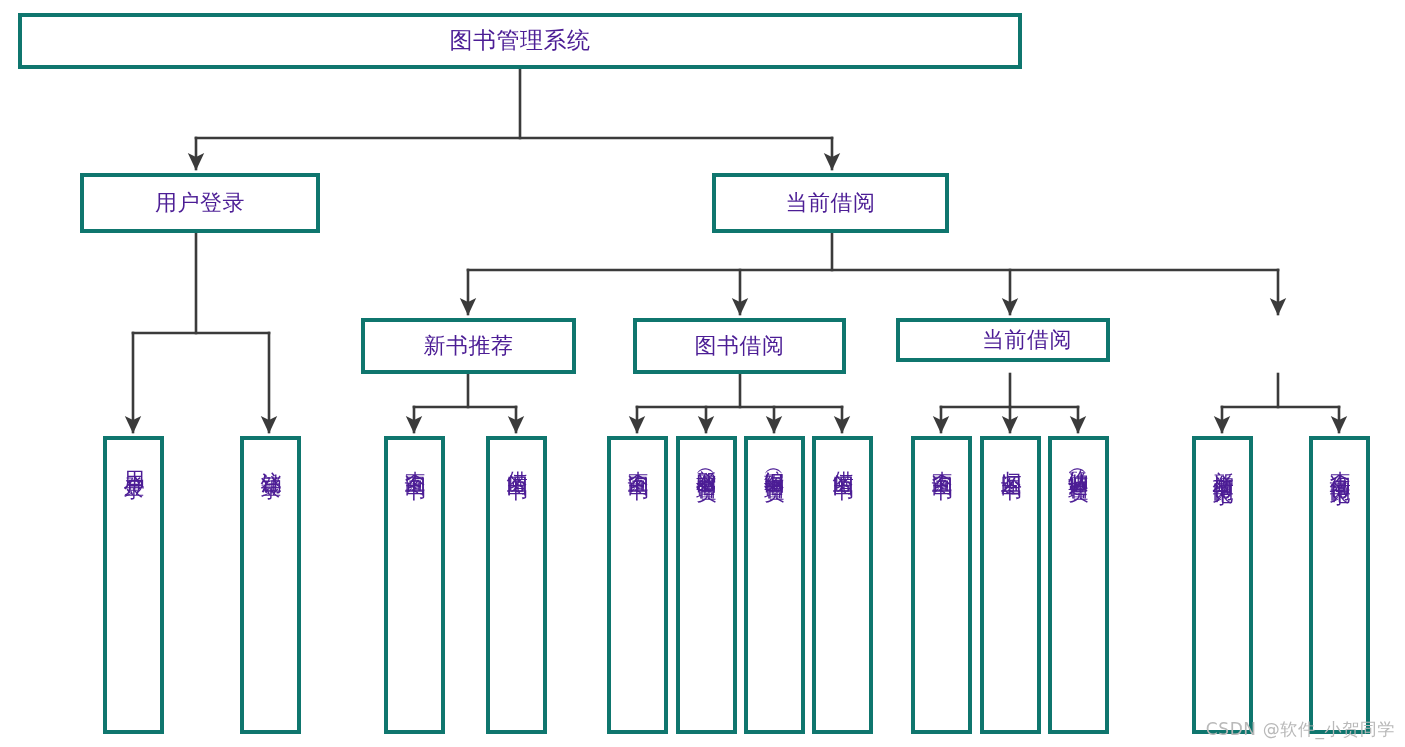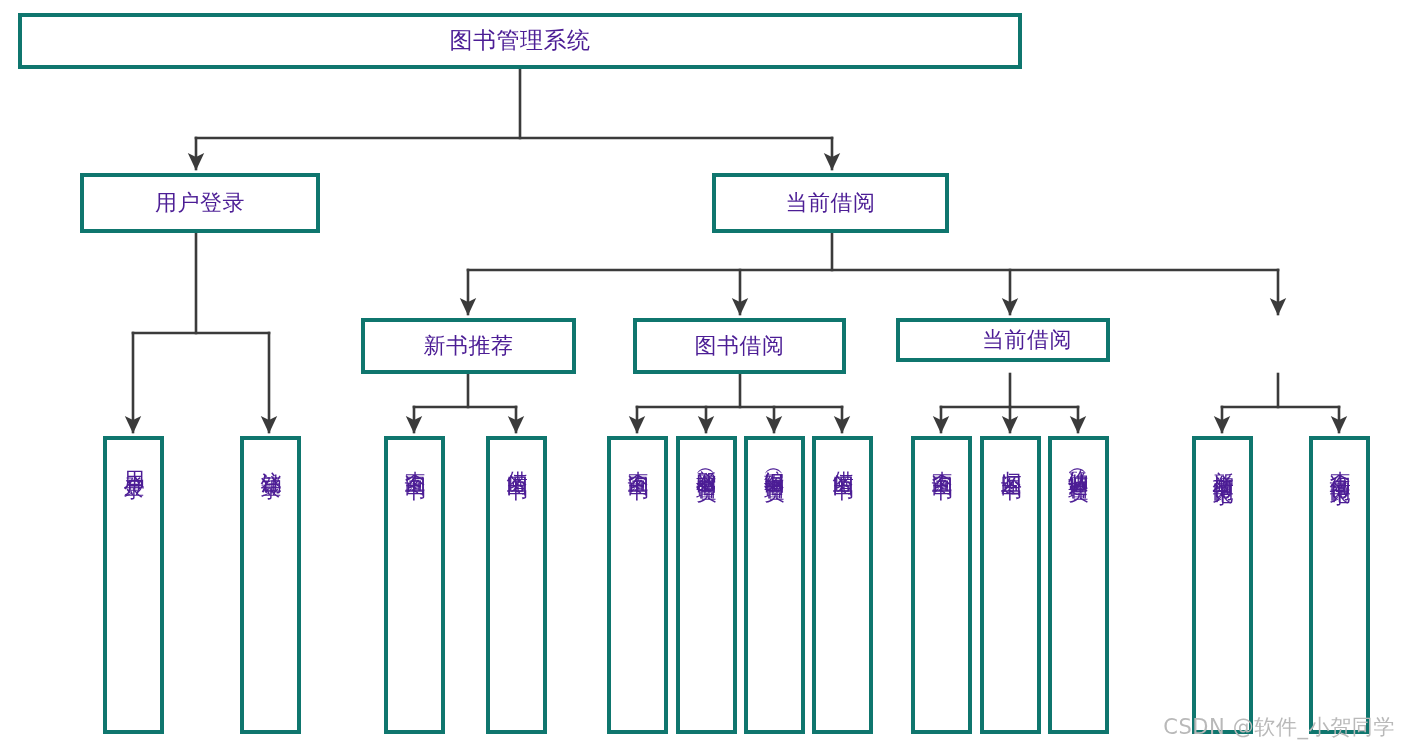--- a/index.html
+++ b/index.html
@@ -65,21 +65,21 @@
     white-space: nowrap;
   }
   .node.vert.tall .label {
     font-size: 20px;
     letter-spacing: 2px;
   }
   .watermark {
     position: absolute;
     right: 10px;
     bottom: 6px;
-    font-size: 21px;
+    font-size: 17px;
     color: #b9b9b9;
     letter-spacing: 0.6px;
     white-space: nowrap;
     z-index: 5;
   }
 </style>
 </head>
 <body>
 
 <div id="canvas">

